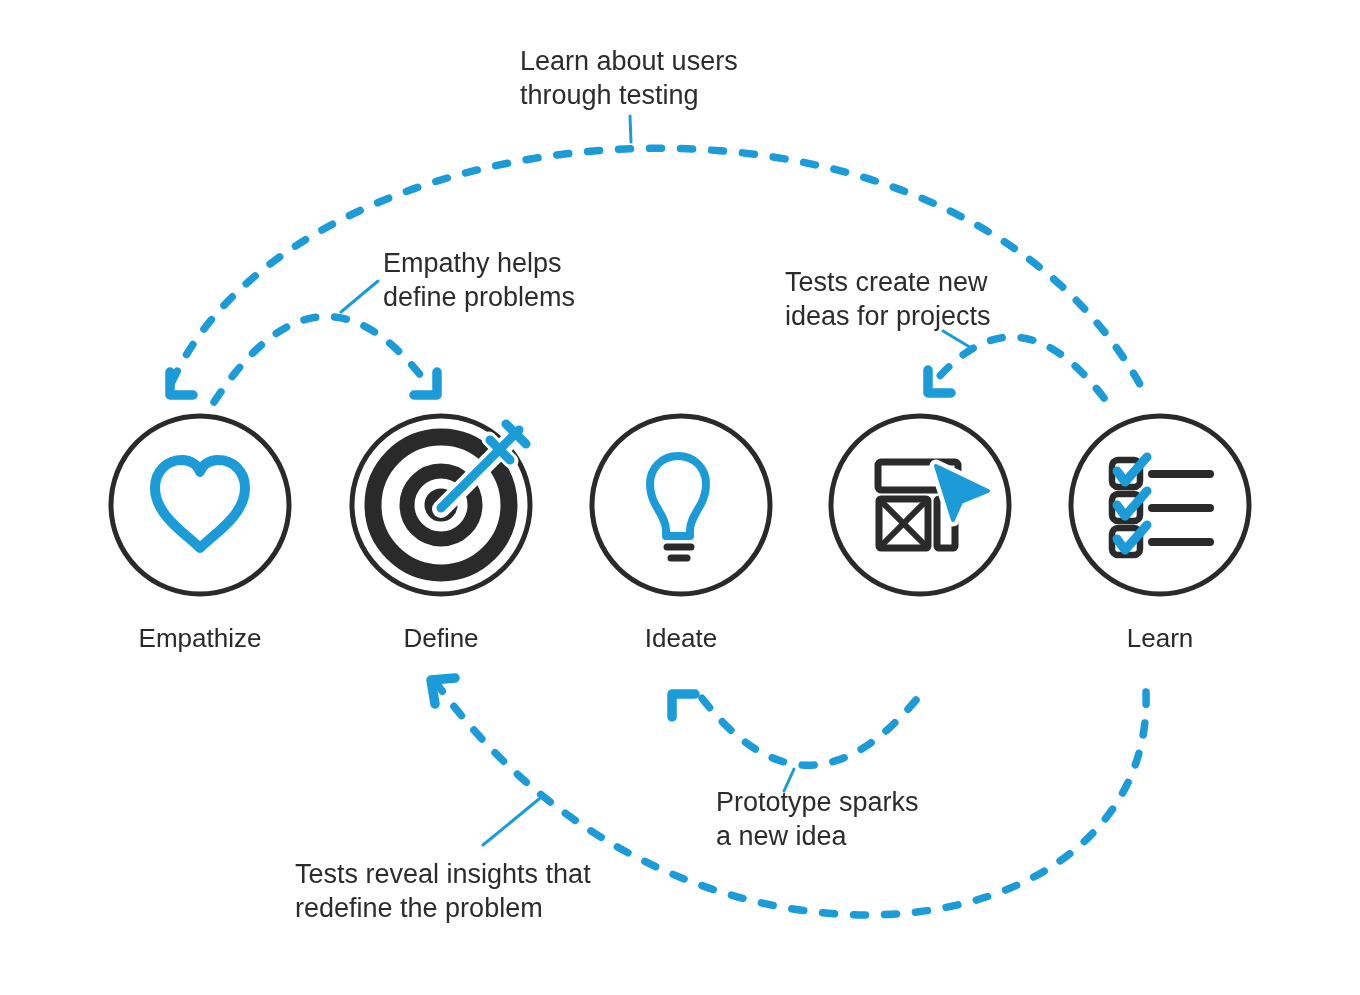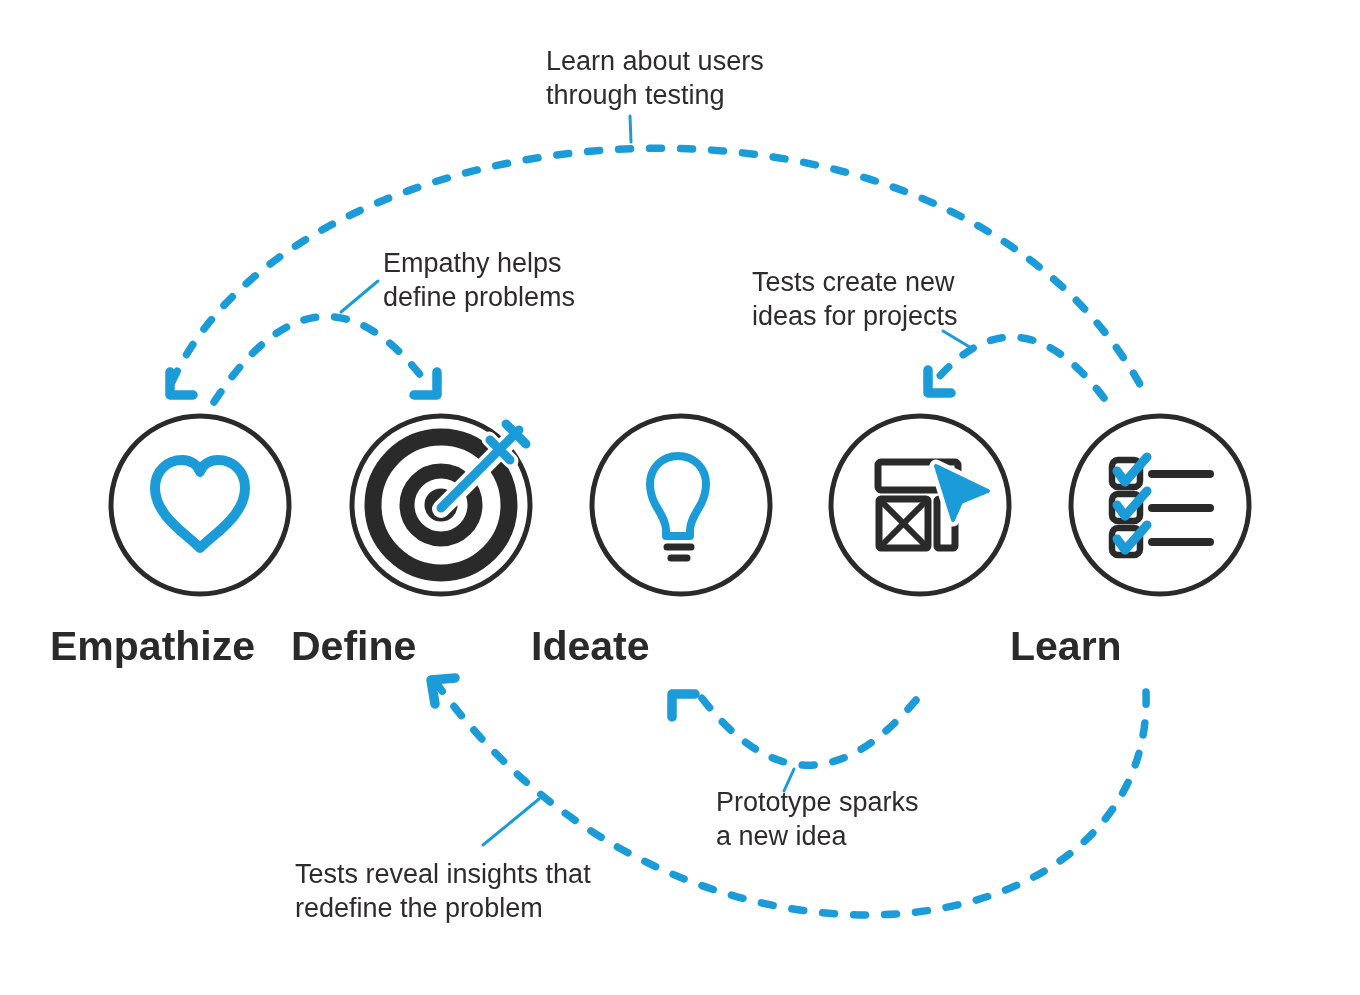--- a/index.html
+++ b/index.html
@@ -14,21 +14,21 @@
   svg{position:absolute;left:0;top:0;}
   .dash{fill:none;stroke:var(--blue);stroke-width:7.5;stroke-dasharray:12 19;stroke-linecap:round;}
   .chev{fill:none;stroke:var(--blue);stroke-width:9.5;stroke-linecap:round;stroke-linejoin:round;}
   .leader{stroke:var(--blue);stroke-width:3;stroke-linecap:round;}
   .ring{fill:#ffffff;stroke:var(--ink);stroke-width:5;}
   .ink-s{fill:none;stroke:var(--ink);stroke-linecap:round;stroke-linejoin:round;}
   .blue-s{fill:none;stroke:var(--blue);stroke-linecap:round;stroke-linejoin:round;}
   .white-s{fill:none;stroke:#ffffff;stroke-linecap:round;stroke-linejoin:round;}
   .stage-label{
     position:absolute;top:623px;width:300px;
-    text-align:left;font-size:41px;font-weight:bold;color:var(--ink);
+    text-align:center;font-size:26px;font-weight:normal;color:var(--ink);
   }
   .annotation{
     position:absolute;font-size:27px;line-height:1.26;color:#2d2c2b;
     white-space:pre-line;
   }
 </style>
 </head>
 <body>
 
 <div class="canvas">
@@ -119,24 +119,24 @@
       <polyline class="blue-s" stroke-width="9" points="1117,505 1125,516 1147,491"></polyline>
       <polyline class="blue-s" stroke-width="9" points="1117,539 1125,550 1147,525"></polyline>
     </g>
   </svg>
 
   <div class="stage-label" style="left:50px">Empathize</div>
   <div class="stage-label" style="left:291px">Define</div>
   <div class="stage-label" style="left:531px">Ideate</div>
   <div class="stage-label" style="left:1010px">Learn</div>
 
-  <div class="annotation" style="left:546px;top:44px">Learn about users
+  <div class="annotation" style="left:520px;top:44px">Learn about users
 through testing</div>
   <div class="annotation" style="left:383px;top:246px">Empathy helps
 define problems</div>
-  <div class="annotation" style="left:752px;top:265px">Tests create new
+  <div class="annotation" style="left:785px;top:265px">Tests create new
 ideas for projects</div>
   <div class="annotation" style="left:295px;top:857px">Tests reveal insights that
 redefine the problem</div>
   <div class="annotation" style="left:716px;top:785px">Prototype sparks
 a new idea</div>
 
 </div>
 
 </body></html>

